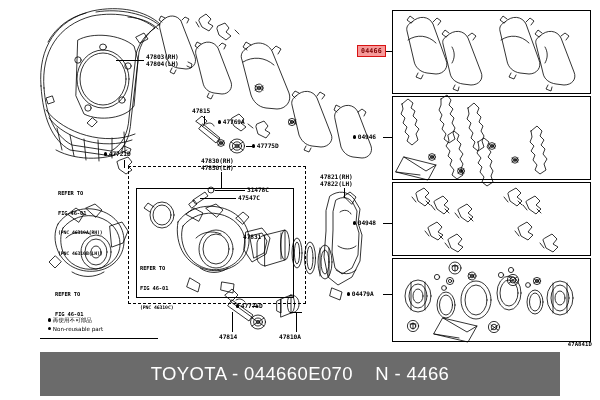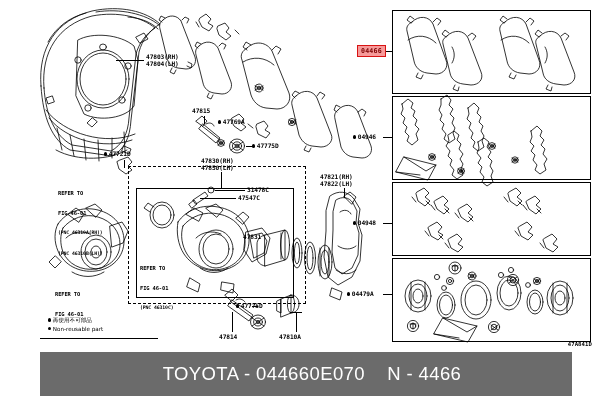--- a/index.html
+++ b/index.html
@@ -65,21 +65,20 @@
   }
 
   .footer{
     position:absolute;
     left:40px;top:352px;
     width:520px;height:44px;
     background:#6b6b6b;
     display:flex;
     align-items:center;
     justify-content:center;
-    padding-left:12px;
   }
   .footer-text{
     color:#ffffff;
     font-size:18.5px;
     letter-spacing:0.4px;
     font-family:"Liberation Sans", sans-serif;
     white-space:pre;
   }
   .cornercode{
     position:absolute;

